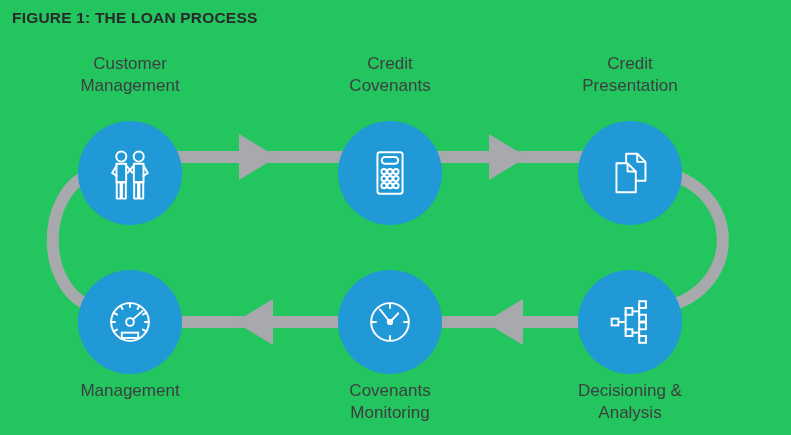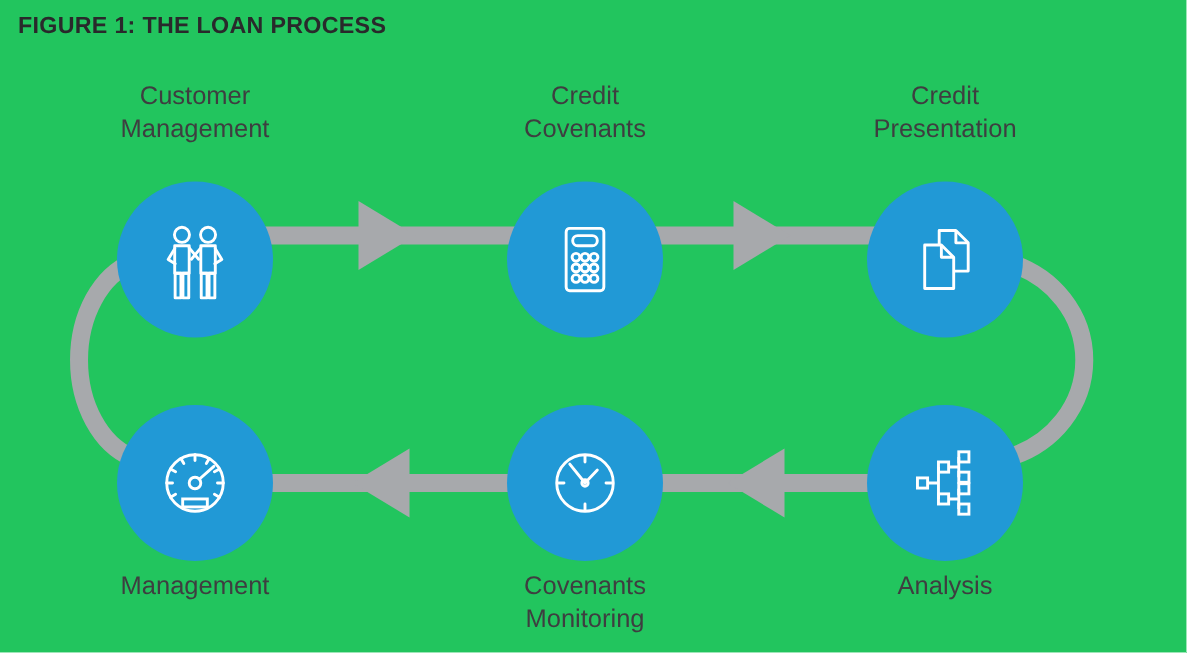--- a/index.html
+++ b/index.html
@@ -132,20 +132,21 @@
           <rect x="25.5" y="15.5" width="7" height="7"></rect>
           <rect x="25.5" y="37.5" width="7" height="7"></rect>
           <rect x="39.5" y="8.5" width="7" height="7"></rect>
           <rect x="39.5" y="22.5" width="7" height="7"></rect>
           <rect x="39.5" y="30.5" width="7" height="7"></rect>
           <rect x="39.5" y="44.5" width="7" height="7"></rect>
         </g>
       </svg>
     </div>
     <div class="node-label below">
+      <div>Decisioning &amp;</div>
       <div>Analysis</div>
     </div>
   </div>
 
   <div class="node" style="left:300px;top:270px;">
     <div class="circle">
       <svg viewBox="0 0 60 60" width="58" height="58">
         <g class="stroke" stroke-linecap="round">
           <circle cx="30" cy="30" r="19.5"></circle>
           <line x1="30" y1="11.5" x2="30" y2="15.5"></line>

